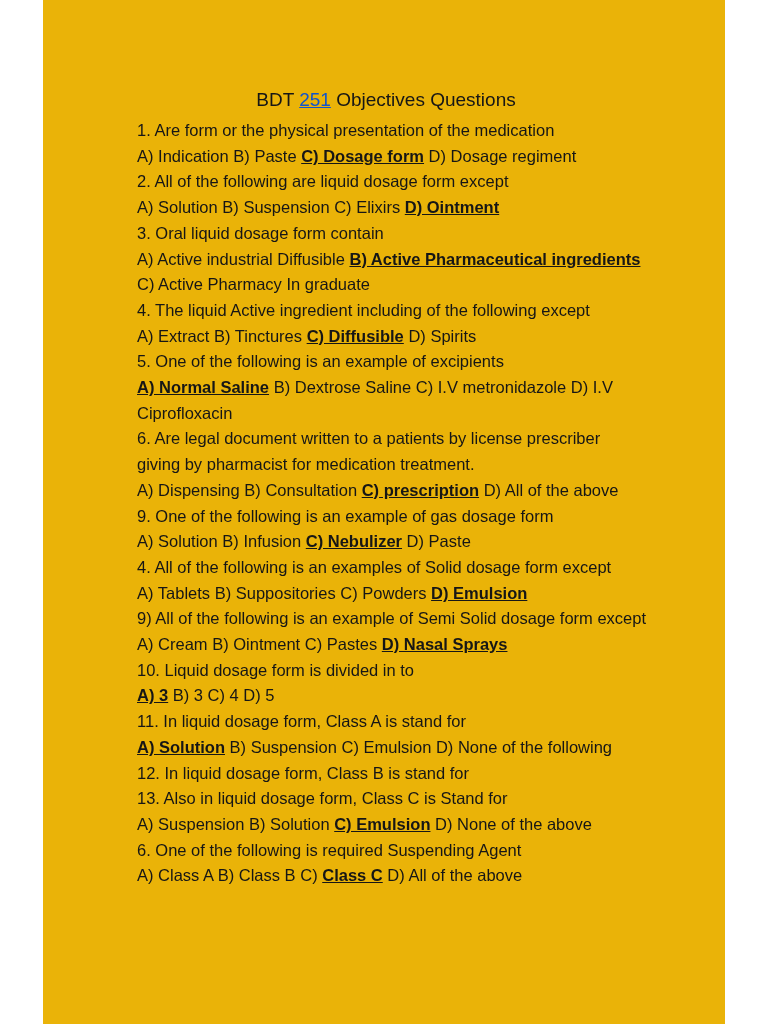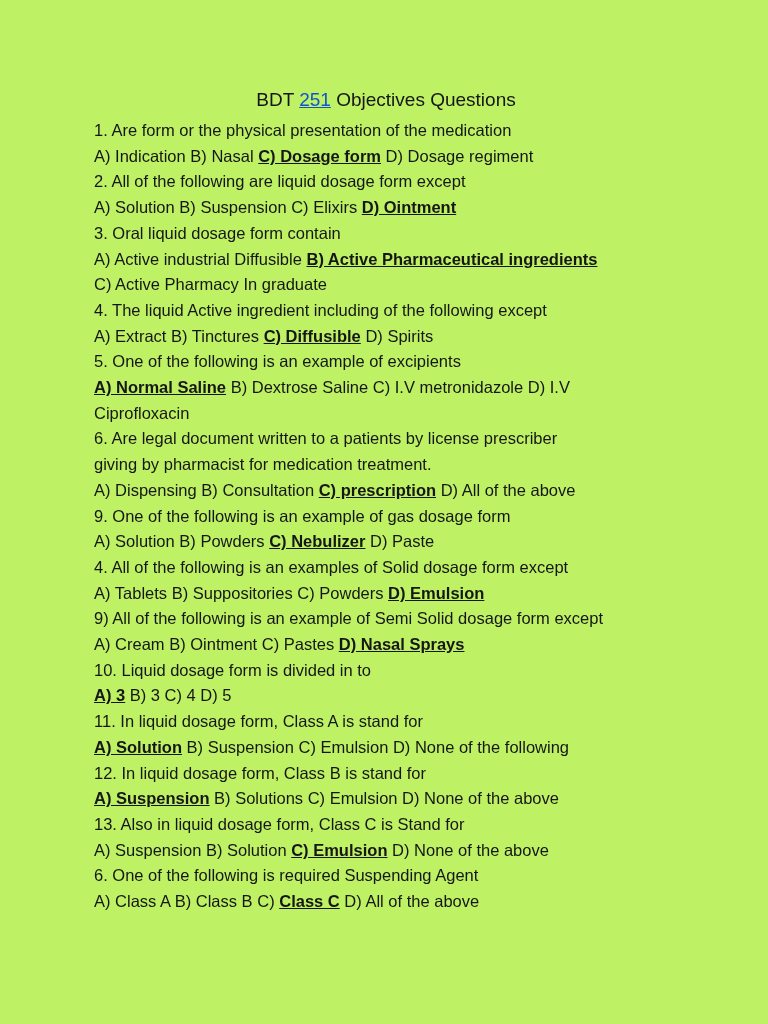--- a/index.html
+++ b/index.html
@@ -2,24 +2,24 @@
 <html><head>
 <meta charset="utf-8">
 <style>
   html, body {
     margin: 0;
     padding: 0;
     background: #ffffff;
   }
   .page {
     position: relative;
-    width: 768px;
+    width: 682px;
     height: 1024px;
     margin: 0 auto;
-    background: #bef264;
+    background: #eab308;
     box-sizing: border-box;
     padding: 86px 90px 12px 94px;
     font-family: "Liberation Sans", sans-serif;
     color: #161616;
     overflow: hidden;
   }
   .title {
     margin: 0 0 4px 0;
     text-align: center;
     font-size: 19px;
@@ -48,44 +48,43 @@
     cursor: pointer;
   }
 </style>
 </head>
 <body>
 
 <div class="page">
   <h1 class="title"><span class="seg-normal">BDT </span><span class="seg-link">251</span><span class="seg-normal"> Objectives Questions</span></h1>
   <div class="content">
       <div class="line"><span class="seg-normal">1. Are form or the physical presentation of the medication</span></div>
-      <div class="line"><span class="seg-normal">A) Indication B) Nasal </span><span class="seg-answer">C) Dosage form</span><span class="seg-normal"> D) Dosage regiment</span></div>
+      <div class="line"><span class="seg-normal">A) Indication B) Paste </span><span class="seg-answer">C) Dosage form</span><span class="seg-normal"> D) Dosage regiment</span></div>
       <div class="line"><span class="seg-normal">2. All of the following are liquid dosage form except</span></div>
       <div class="line"><span class="seg-normal">A) Solution B) Suspension C) Elixirs </span><span class="seg-answer">D) Ointment</span></div>
       <div class="line"><span class="seg-normal">3. Oral liquid dosage form contain</span></div>
       <div class="line"><span class="seg-normal">A) Active industrial Diffusible </span><span class="seg-answer">B) Active Pharmaceutical ingredients</span></div>
       <div class="line"><span class="seg-normal">C) Active Pharmacy In graduate</span></div>
       <div class="line"><span class="seg-normal">4. The liquid Active ingredient including of the following except</span></div>
       <div class="line"><span class="seg-normal">A) Extract B) Tinctures </span><span class="seg-answer">C) Diffusible</span><span class="seg-normal"> D) Spirits</span></div>
       <div class="line"><span class="seg-normal">5. One of the following is an example of excipients</span></div>
       <div class="line"><span class="seg-answer">A) Normal Saline</span><span class="seg-normal"> B) Dextrose Saline C) I.V metronidazole D) I.V</span></div>
       <div class="line"><span class="seg-normal">Ciprofloxacin</span></div>
       <div class="line"><span class="seg-normal">6. Are legal document written to a patients by license prescriber</span></div>
       <div class="line"><span class="seg-normal">giving by pharmacist for medication treatment.</span></div>
       <div class="line"><span class="seg-normal">A) Dispensing B) Consultation </span><span class="seg-answer">C) prescription</span><span class="seg-normal"> D) All of the above</span></div>
       <div class="line"><span class="seg-normal">9. One of the following is an example of gas dosage form</span></div>
-      <div class="line"><span class="seg-normal">A) Solution B) Powders </span><span class="seg-answer">C) Nebulizer</span><span class="seg-normal"> D) Paste</span></div>
+      <div class="line"><span class="seg-normal">A) Solution B) Infusion </span><span class="seg-answer">C) Nebulizer</span><span class="seg-normal"> D) Paste</span></div>
       <div class="line"><span class="seg-normal">4. All of the following is an examples of Solid dosage form except</span></div>
       <div class="line"><span class="seg-normal">A) Tablets B) Suppositories C) Powders </span><span class="seg-answer">D) Emulsion</span></div>
       <div class="line"><span class="seg-normal">9) All of the following is an example of Semi Solid dosage form except</span></div>
       <div class="line"><span class="seg-normal">A) Cream B) Ointment C) Pastes </span><span class="seg-answer">D) Nasal Sprays</span></div>
       <div class="line"><span class="seg-normal">10. Liquid dosage form is divided in to</span></div>
       <div class="line"><span class="seg-answer">A) 3</span><span class="seg-normal"> B) 3 C) 4 D) 5</span></div>
       <div class="line"><span class="seg-normal">11. In liquid dosage form, Class A is stand for</span></div>
       <div class="line"><span class="seg-answer">A) Solution</span><span class="seg-normal"> B) Suspension C) Emulsion D) None of the following</span></div>
       <div class="line"><span class="seg-normal">12. In liquid dosage form, Class B is stand for</span></div>
-      <div class="line"><span class="seg-answer">A) Suspension</span><span class="seg-normal"> B) Solutions C) Emulsion D) None of the above</span></div>
       <div class="line"><span class="seg-normal">13. Also in liquid dosage form, Class C is Stand for</span></div>
       <div class="line"><span class="seg-normal">A) Suspension B) Solution </span><span class="seg-answer">C) Emulsion</span><span class="seg-normal"> D) None of the above</span></div>
       <div class="line"><span class="seg-normal">6. One of the following is required Suspending Agent</span></div>
       <div class="line"><span class="seg-normal">A) Class A B) Class B C) </span><span class="seg-answer">Class C</span><span class="seg-normal"> D) All of the above</span></div>
     </div>
 </div>
 
 </body></html>

